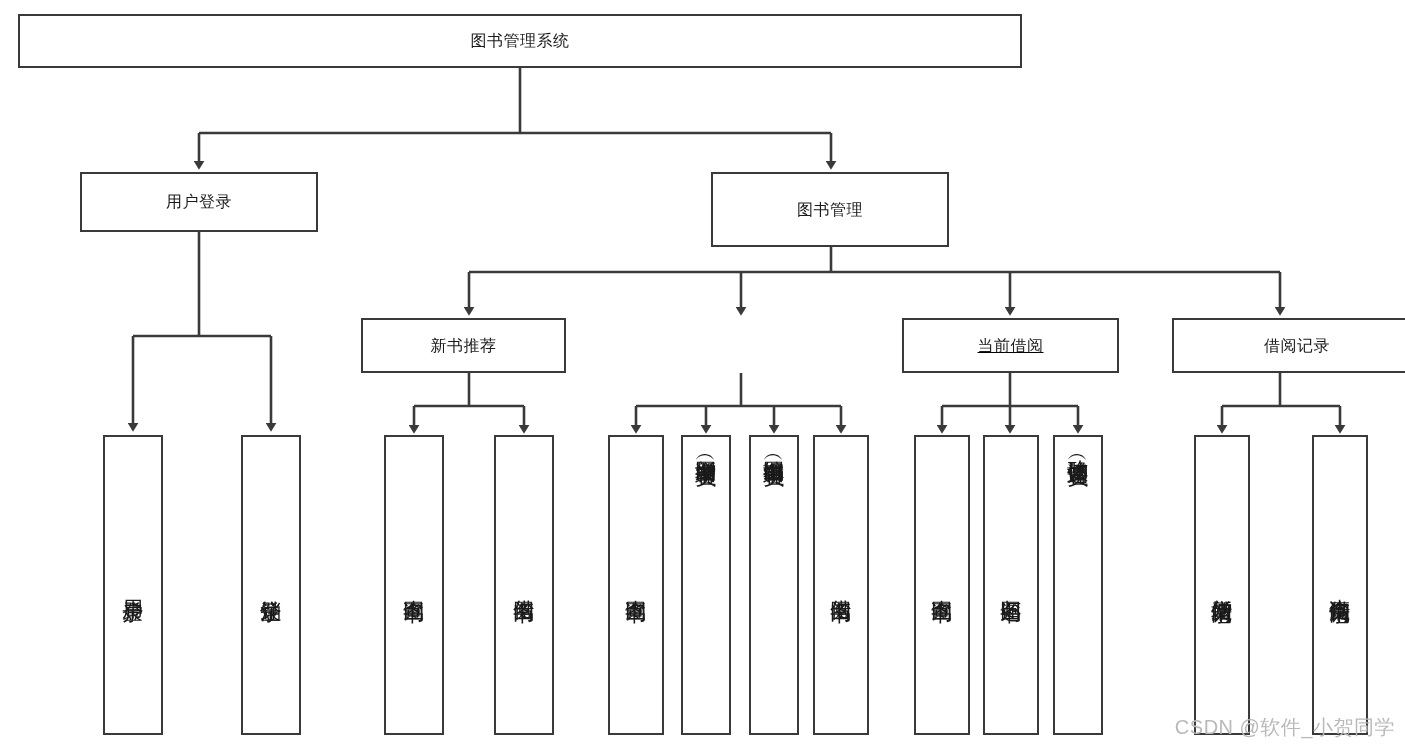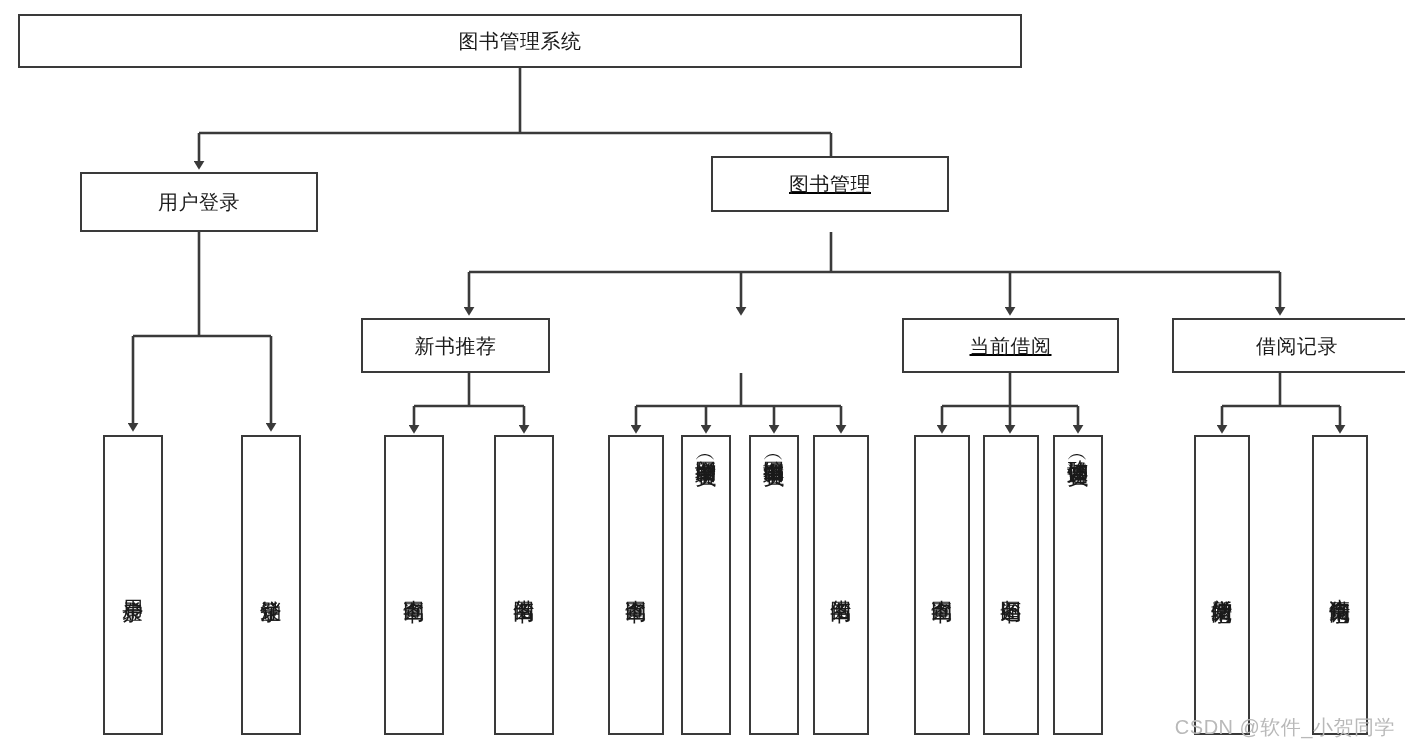--- a/index.html
+++ b/index.html
@@ -29,21 +29,21 @@
     position: absolute;
     box-sizing: border-box;
     background: #ffffff;
     border: 2px solid #3a3a3a;
     display: flex;
     align-items: center;
     justify-content: center;
   }
   .node.root { border-width: 2px; }
   .node .label-h {
-    font-size: 20px;
+    font-size: 16px;
     color: #1a1a1a;
     line-height: 1.1;
     white-space: nowrap;
     letter-spacing: 0.5px;
   }
   .node.leaf {
     align-items: flex-start;
     justify-content: center;
     padding-top: 6px;
   }
@@ -125,25 +125,25 @@
     </g>
   </svg>
 
   <div class="node root" style="left:18px; top:14px; width:1004px; height:54px;">
     <span class="label-h">图书管理系统</span>
   </div>
 
   <div class="node" style="left:80px; top:172px; width:238px; height:60px;">
     <span class="label-h">用户登录</span>
   </div>
-  <div class="node" style="left:711px; top:156px; width:238px; height:56px;text-decoration:underline;">
+  <div class="node" style="left:711px; top:172px; width:238px; height:75px;">
     <span class="label-h">图书管理</span>
   </div>
 
-  <div class="node" style="left:361px; top:318px; width:189px; height:55px;">
+  <div class="node" style="left:361px; top:318px; width:205px; height:55px;">
     <span class="label-h">新书推荐</span>
   </div>
   <div class="node" style="left:902px; top:318px; width:217px; height:55px;text-decoration:underline;">
     <span class="label-h">当前借阅</span>
   </div>
   <div class="node" style="left:1172px; top:318px; width:250px; height:55px;">
     <span class="label-h">借阅记录</span>
   </div>
 
   <div class="node leaf center-v" style="left:103px; top:435px; width:60px; height:300px;">

